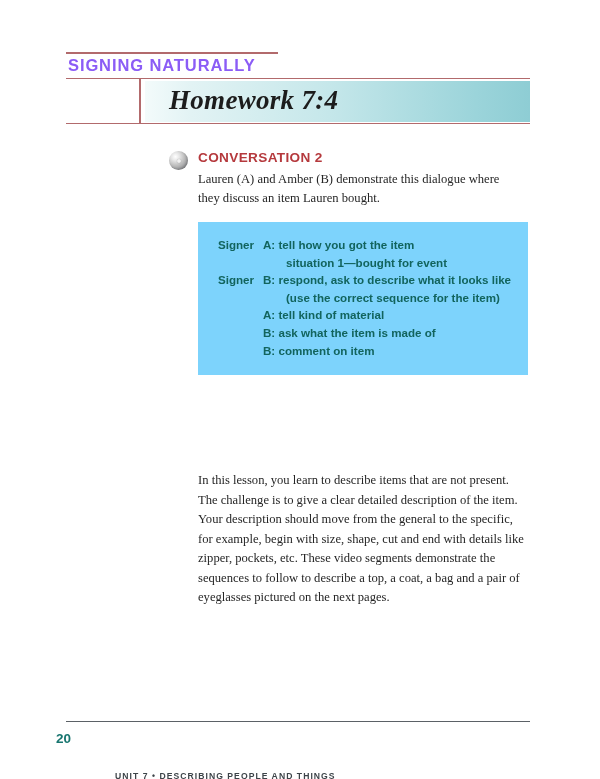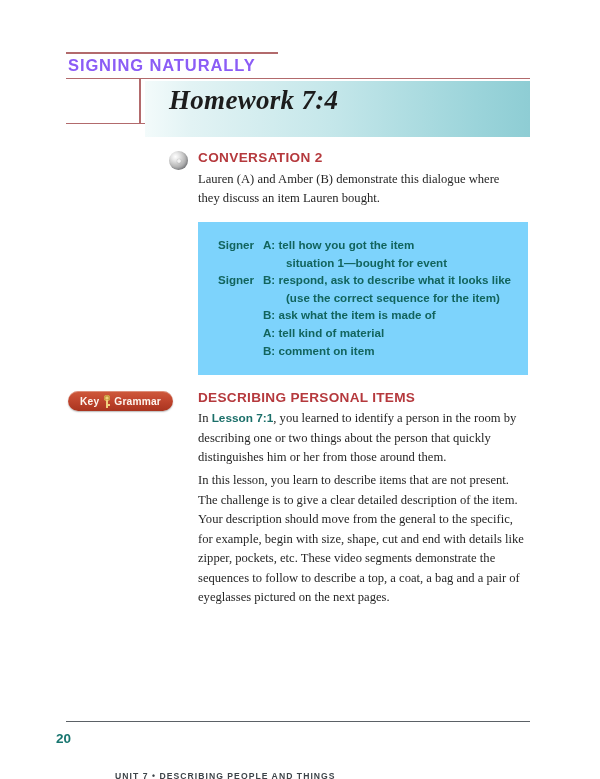--- a/index.html
+++ b/index.html
@@ -71,21 +71,21 @@
     height: 46px;
     background: #b26a6c;
   }
 
   
   .banner {
     position: absolute;
     left: 79px;
     top: 29px;
     width: 385px;
-    height: 56px;
+    height: 41px;
     background: linear-gradient(to right, #f3fbfb 0%, #e2f3f4 12%, #c5e7ea 48%, #9bd4da 86%, #8ecdd4 100%);
   }
   .banner-text {
     position: absolute;
     left: 24px;
     top: 4px;
     font-family: "Liberation Serif", "DejaVu Serif", serif;
     font-style: italic;
     font-weight: 700;
     font-size: 27px;
@@ -309,41 +309,28 @@
 
   <div class="conv-head">CONVERSATION 2</div>
   <div class="conv-body">Lauren (A) and Amber (B) demonstrate this dialogue where they discuss an item Lauren bought.</div>
 
   <div class="yellowbox">
     <div class="dlg">
         <div class="dlg-row"><span class="dlg-lbl">Signer</span><span>A: tell how you got the item</span></div>
         <div class="dlg-row dlg-ind2"><span>situation 1—bought for event</span></div>
         <div class="dlg-row"><span class="dlg-lbl">Signer</span><span>B: respond, ask to describe what it looks like</span></div>
         <div class="dlg-row dlg-ind2"><span>(use the correct sequence for the item)</span></div>
+        <div class="dlg-row dlg-ind1"><span>A: tell kind of material</span></div>
         <div class="dlg-row dlg-ind1"><span>B: ask what the item is made of</span></div>
-        <div class="dlg-row dlg-ind1"><span>A: tell kind of material</span></div>
         <div class="dlg-row dlg-ind1"><span>B: comment on item</span></div>
       </div>
   </div>
 
-  <div class="kg-badge">
-    <span class="kg-text">Key</span>
-    <span class="kg-key">
-      <span class="kring"></span>
-      <span class="kstem"></span>
-      <span class="ktooth"></span>
-    </span>
-    <span class="kg-text">Grammar</span>
-  </div>
-
-  <div class="sec-head">DESCRIBING PERSONAL ITEMS</div>
-
-  <div class="para p1">
-    <span>In </span><span class="lesson-ref">Lesson 7:1</span><span>, you learned to identify a person in the room by describing one or two things about the person that quickly distinguishes him or her from those around them.</span>
-  </div>
+
+
 
   <div class="para p2">In this lesson, you learn to describe items that are not present. The challenge is to give a clear detailed description of the item. Your description should move from the general to the specific, for example, begin with size, shape, cut and end with details like zipper, pockets, etc. These video segments demonstrate the sequences to follow to describe a top, a coat, a bag and a pair of eyeglasses pictured on the next pages.</div>
 
   <div class="foot-rule"></div>
   <div class="foot-page">20</div>
   <div class="foot-text">UNIT 7 • DESCRIBING PEOPLE AND THINGS</div>
 
 </div>
 
 </body></html>

